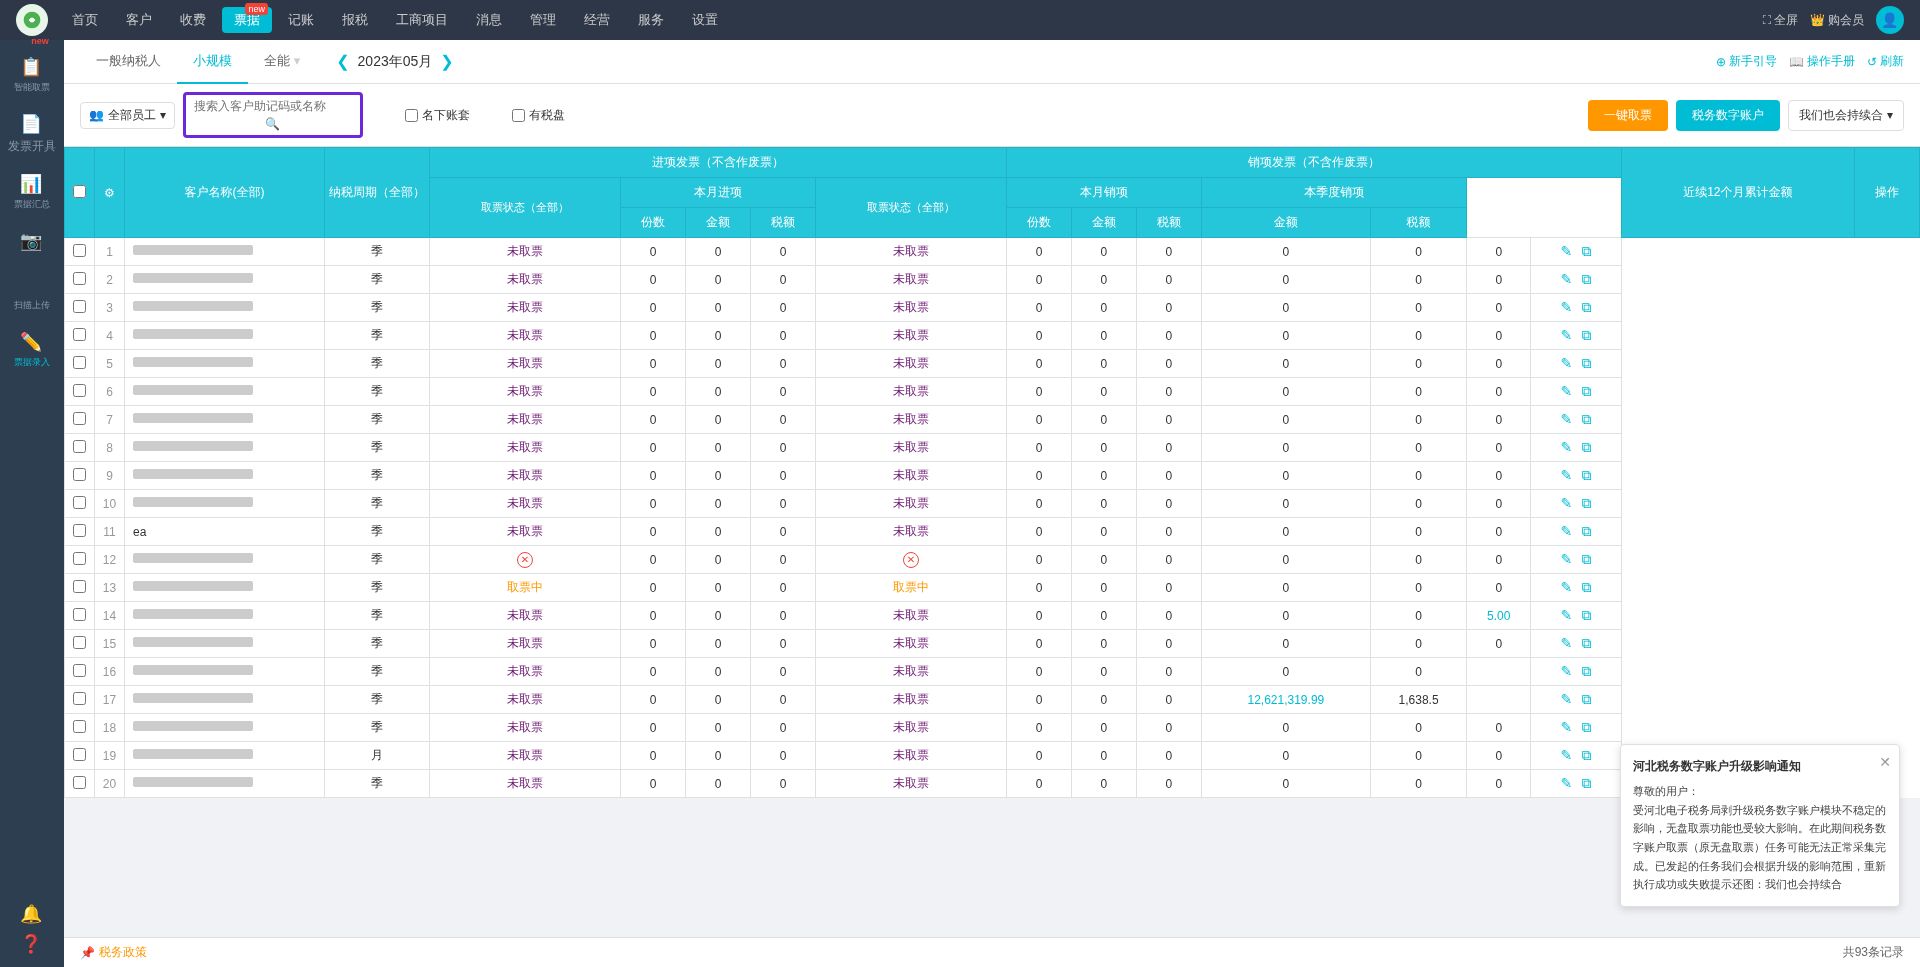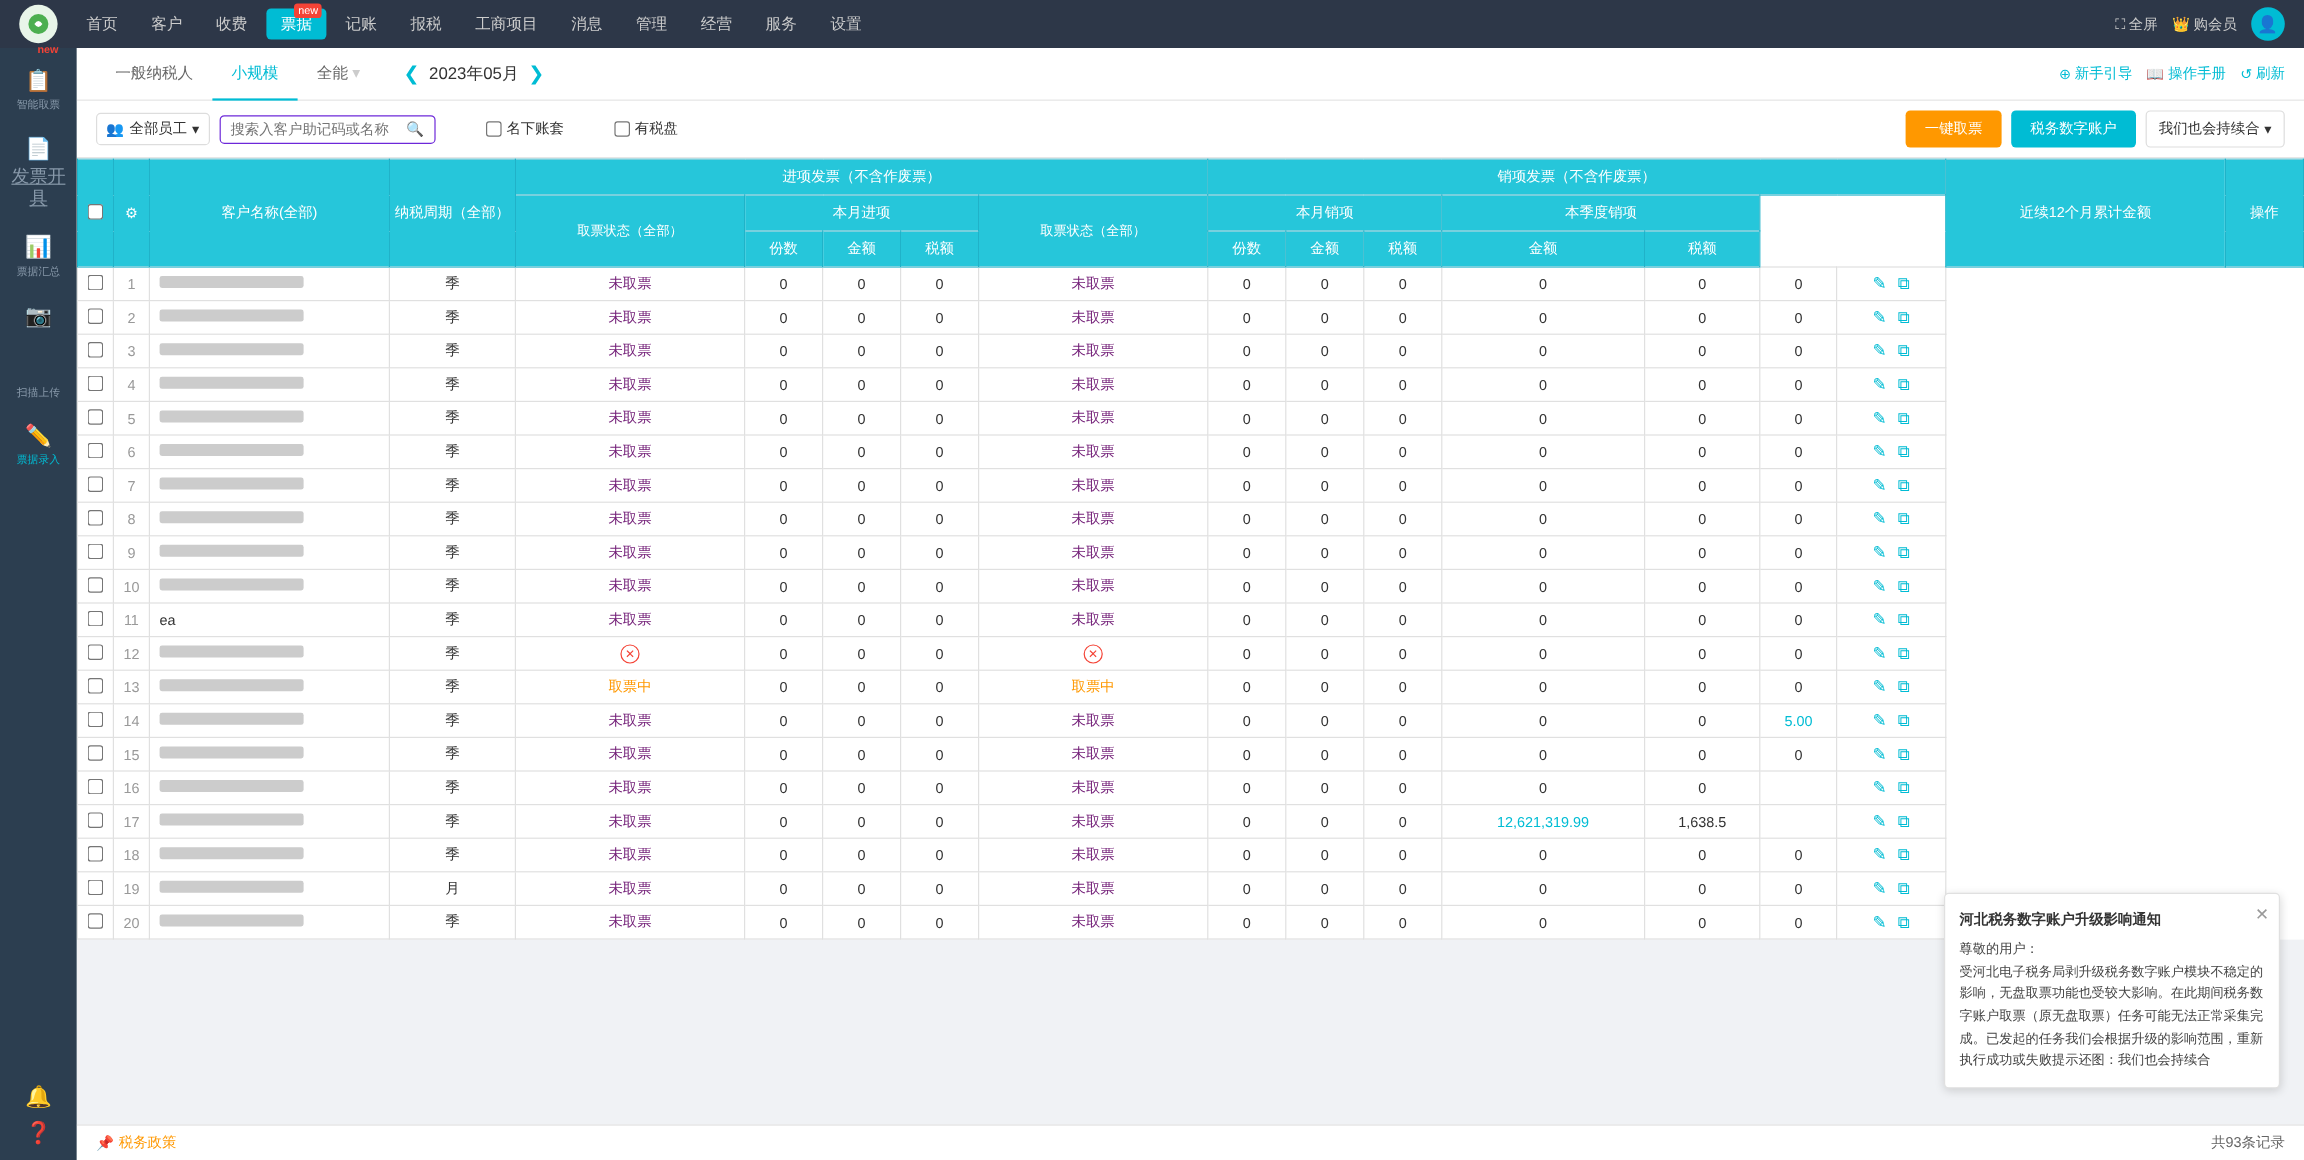--- a/index.html
+++ b/index.html
@@ -35,21 +35,21 @@
     .date-nav { display: flex; align-items: center; gap: 8px; margin-left: 20px; }
     .date-nav .arrow-btn { background: none; border: none; cursor: pointer; color: #00bcd4; font-size: 16px; }
     .date-nav .date-label { font-size: 14px; color: #333; font-weight: 500; }
 
     .sub-tab-right { margin-left: auto; display: flex; align-items: center; gap: 12px; font-size: 12px; color: #00bcd4; }
     .sub-tab-right span { cursor: pointer; display: flex; align-items: center; gap: 3px; }
 
     
     .filter-bar { background: #fff; padding: 8px 16px; display: flex; align-items: center; gap: 8px; border-bottom: 1px solid #e0e0e0; }
     .filter-select { border: 1px solid #ddd; border-radius: 4px; padding: 4px 8px; font-size: 12px; color: #333; display: flex; align-items: center; gap: 4px; cursor: pointer; background: #fff; }
-    .filter-search { border: 1px solid #6d28d9; border-radius: 4px; padding: 4px 8px; font-size: 12px; color: #999; width: 180px; display: flex; align-items: center; gap: 4px; }
+    .filter-search { border: 3px solid #6d28d9; border-radius: 4px; padding: 4px 8px; font-size: 12px; color: #999; width: 180px; display: flex; align-items: center; gap: 4px; flex-direction: column; }
     .filter-search input { border: none; outline: none; font-size: 12px; color: #333; width: 100%; }
     .checkbox-label { display: flex; align-items: center; gap: 4px; font-size: 12px; color: #333; cursor: pointer; padding-left: 34px; }
     .filter-actions { margin-left: auto; display: flex; gap: 8px; }
     .btn-orange { background: #ff9800; color: #fff; border: none; border-radius: 4px; padding: 6px 16px; font-size: 12px; cursor: pointer; }
     .btn-cyan { background: #00bcd4; color: #fff; border: none; border-radius: 4px; padding: 6px 16px; font-size: 12px; cursor: pointer; }
     .btn-dropdown { background: #fff; color: #333; border: 1px solid #ddd; border-radius: 4px; padding: 6px 10px; font-size: 12px; cursor: pointer; display: flex; align-items: center; gap: 4px; }
 
     
     .table-wrap { flex: 1; overflow: auto; padding: 0; }
     table { width: 100%; border-collapse: collapse; background: #fff; font-size: 12px; }
@@ -120,21 +120,21 @@
 <div class="layout">
 
   <div class="sidebar">
     <div class="sidebar-item">
       <span class="si-icon">📋</span>
       <span style="font-size:9px; color:#f44336; font-weight:bold; position:absolute; margin-top:-20px; margin-left:16px;">new</span>
       <span style="font-size:9px; line-height:1.2; text-align:center;">智能取票</span>
     </div>
     <div class="sidebar-item">
       <span class="si-icon">📄</span>
-      <span style="font-size:15px; line-height:1.2; text-align:center;text-decoration:underline;">发票开具</span>
+      <span style="font-size:12px; line-height:1.2; text-align:center;">发票开具</span>
     </div>
     <div class="sidebar-item">
       <span class="si-icon">📊</span>
       <span style="font-size:9px; line-height:1.2; text-align:center;">票据汇总</span>
     </div>
     <div class="sidebar-item">
       <span class="si-icon">📷</span>
       <span style="font-size:9px; line-height:1.2; text-align:center;margin-top:44px;">扫描上传</span>
     </div>
     <div class="sidebar-item active">

